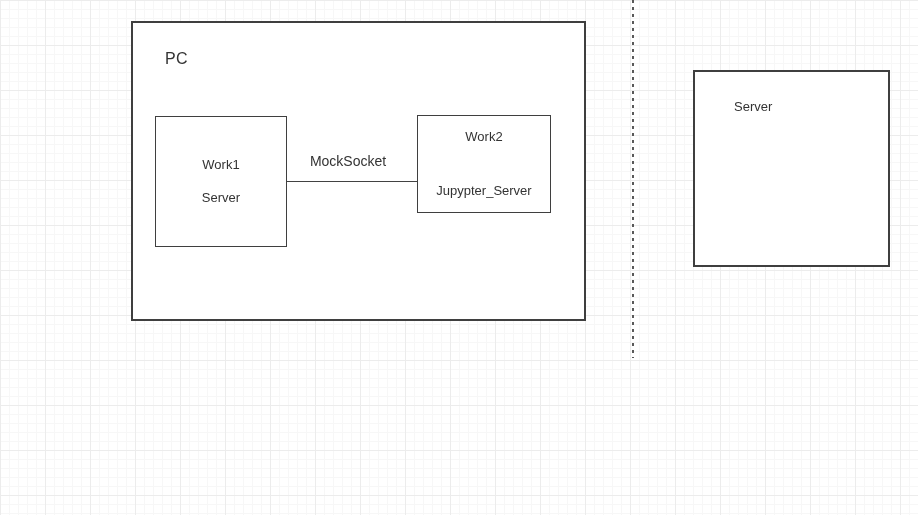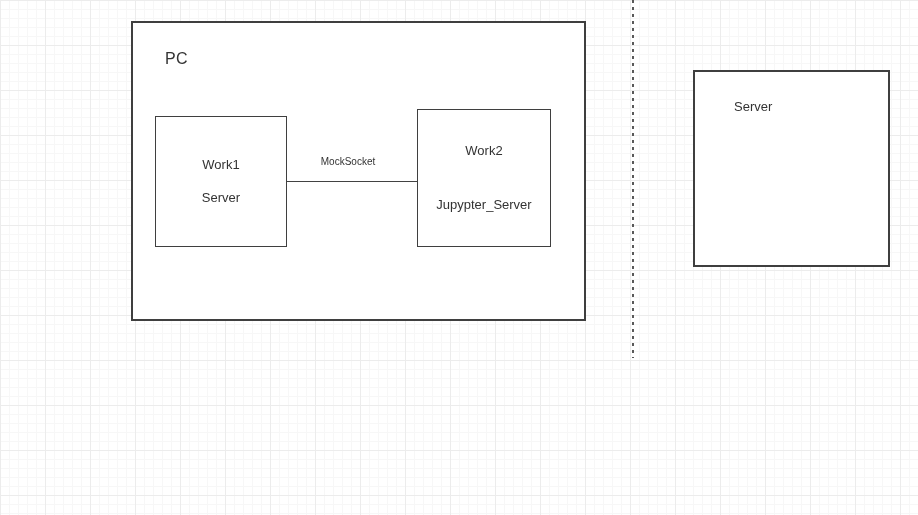--- a/index.html
+++ b/index.html
@@ -49,33 +49,33 @@
     border-width: 1.5px;
     display: flex;
     flex-direction: column;
     align-items: center;
     justify-content: center;
     gap: 17px;
     text-align: center;
     line-height: 16px;
   }
   .work1-box { left: 155px; top: 116px; width: 132px; height: 131px; }
-  .work2-box { left: 417px; top: 109px; width: 134px; height: 138px; gap: 38px; }
+  .work2-box { left: 417px; top: 115px; width: 134px; height: 98px; gap: 38px; }
   .connector-line {
     position: absolute;
     left: 287px; top: 181px;
     width: 130px; height: 0;
     border-top: 1.5px solid #424242;
   }
   .connector-label {
     position: absolute;
     left: 298px; top: 154px;
     width: 100px;
     text-align: center;
-    font-size: 10px;
+    font-size: 14px;
     line-height: 15px;
   }
   .dotted-separator {
     position: absolute;
     left: 632px; top: 0;
     width: 2px; height: 358px;
     background: repeating-linear-gradient(
       to bottom,
       var(--separator) 0px, var(--separator) 3px,
       transparent 3px, transparent 7px

